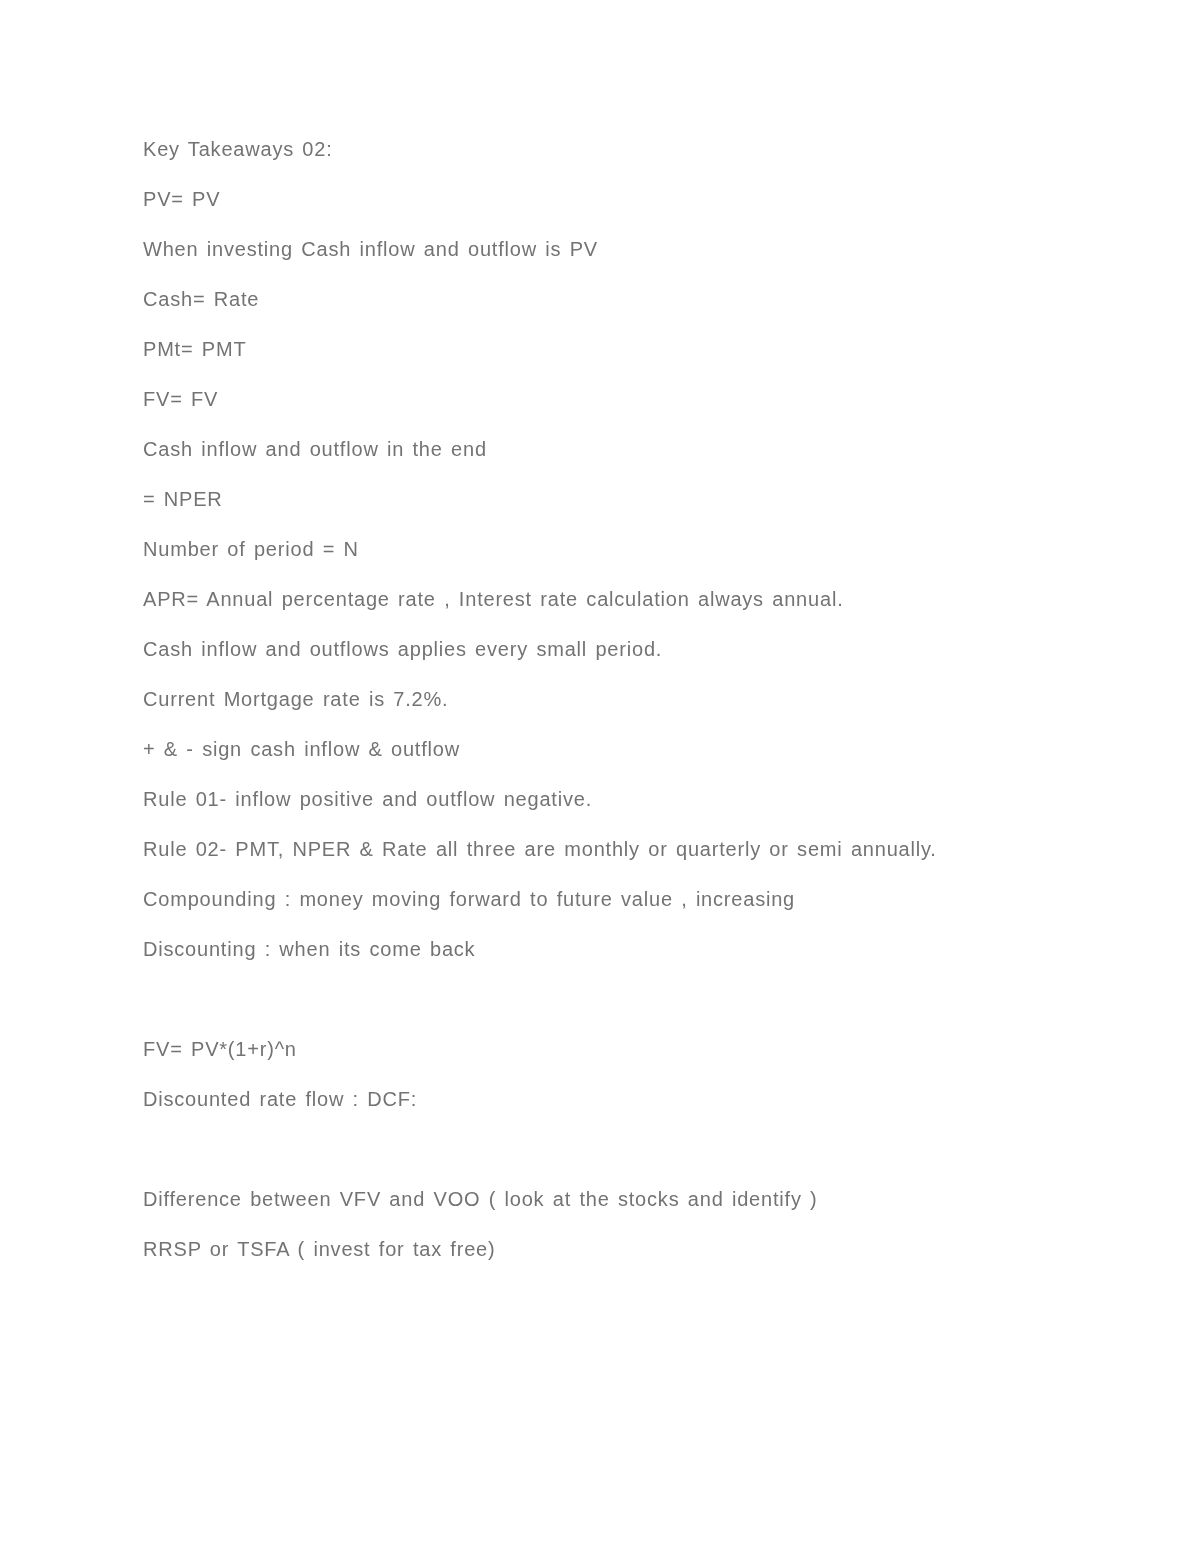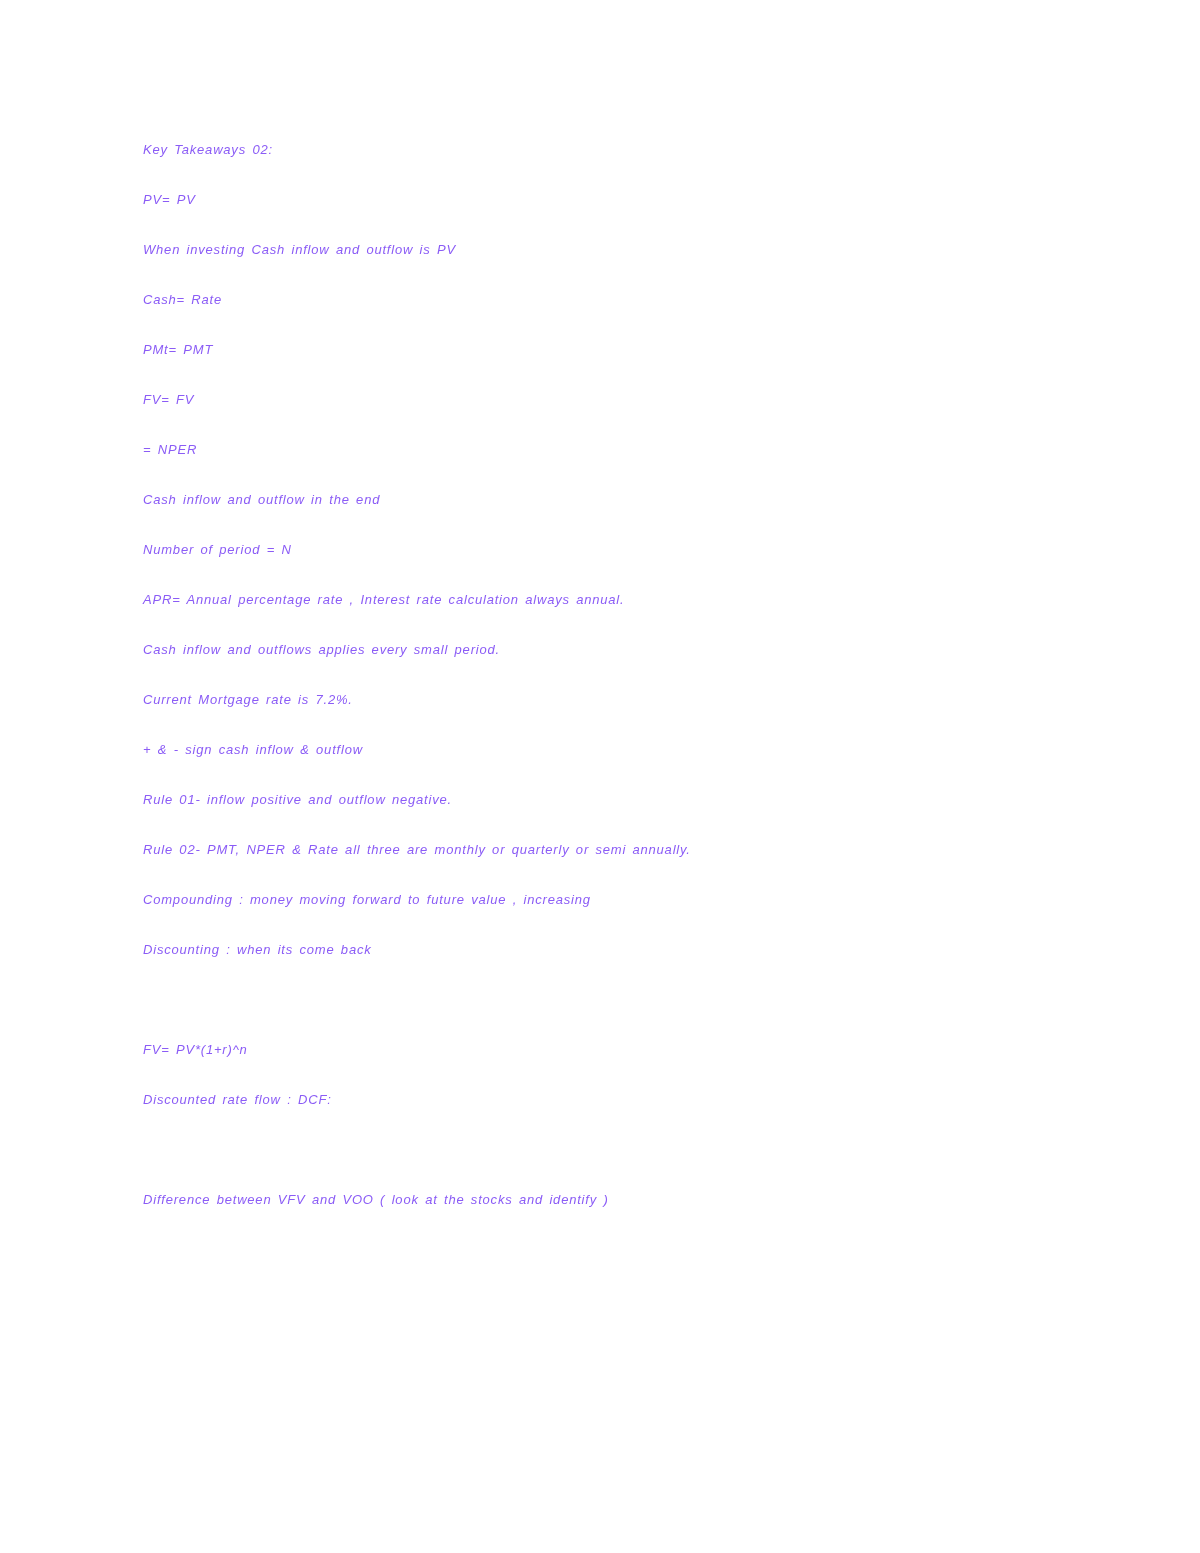--- a/index.html
+++ b/index.html
@@ -15,55 +15,55 @@
   }
   .page {
     width: 1200px;
     min-height: 1553px;
     background: #ffffff;
     box-sizing: border-box;
     padding: 140px 100px 100px 143px;
   }
   .doc-body .line {
     margin: 0 0 31px 0;
-    font-size: 13px;
+    font-size: 20px;
     line-height: 19px;
     min-height: 19px;
     letter-spacing: 0.8px;
     word-spacing: 2px;
-    color: #8b5cf6;
+    color: #737373;
     white-space: pre-wrap;
-    font-style: italic;
   }
   .doc-body .line.blank {
     
   }
 </style>
 </head>
 <body>
 
 <div class="page">
   <div class="doc-body">
 
   <p class="line">Key Takeaways 02:</p>
       <p class="line">PV= PV</p>
       <p class="line">When investing Cash inflow and outflow is PV</p>
       <p class="line">Cash= Rate</p>
       <p class="line">PMt= PMT</p>
       <p class="line">FV= FV</p>
+      <p class="line">Cash inflow and outflow in the end</p>
       <p class="line">= NPER</p>
-      <p class="line">Cash inflow and outflow in the end</p>
       <p class="line">Number of period = N</p>
       <p class="line">APR= Annual percentage rate , Interest rate calculation always annual.</p>
       <p class="line">Cash inflow and outflows applies every small period.</p>
       <p class="line">Current Mortgage rate is 7.2%.</p>
       <p class="line">+ &amp; - sign cash inflow &amp; outflow</p>
       <p class="line">Rule 01- inflow positive and outflow negative.</p>
       <p class="line">Rule 02- PMT, NPER &amp; Rate all three are monthly or quarterly or semi annually.</p>
       <p class="line">Compounding : money moving forward to future value , increasing</p>
       <p class="line">Discounting : when its come back</p>
       <p class="line blank"></p>
       <p class="line">FV= PV*(1+r)^n</p>
       <p class="line">Discounted rate flow : DCF:</p>
       <p class="line blank"></p>
       <p class="line">Difference between VFV and VOO ( look at the stocks and identify )</p>
+      <p class="line">RRSP or TSFA ( invest for tax free)</p>
     </div>
 </div>
 
 </body></html>

